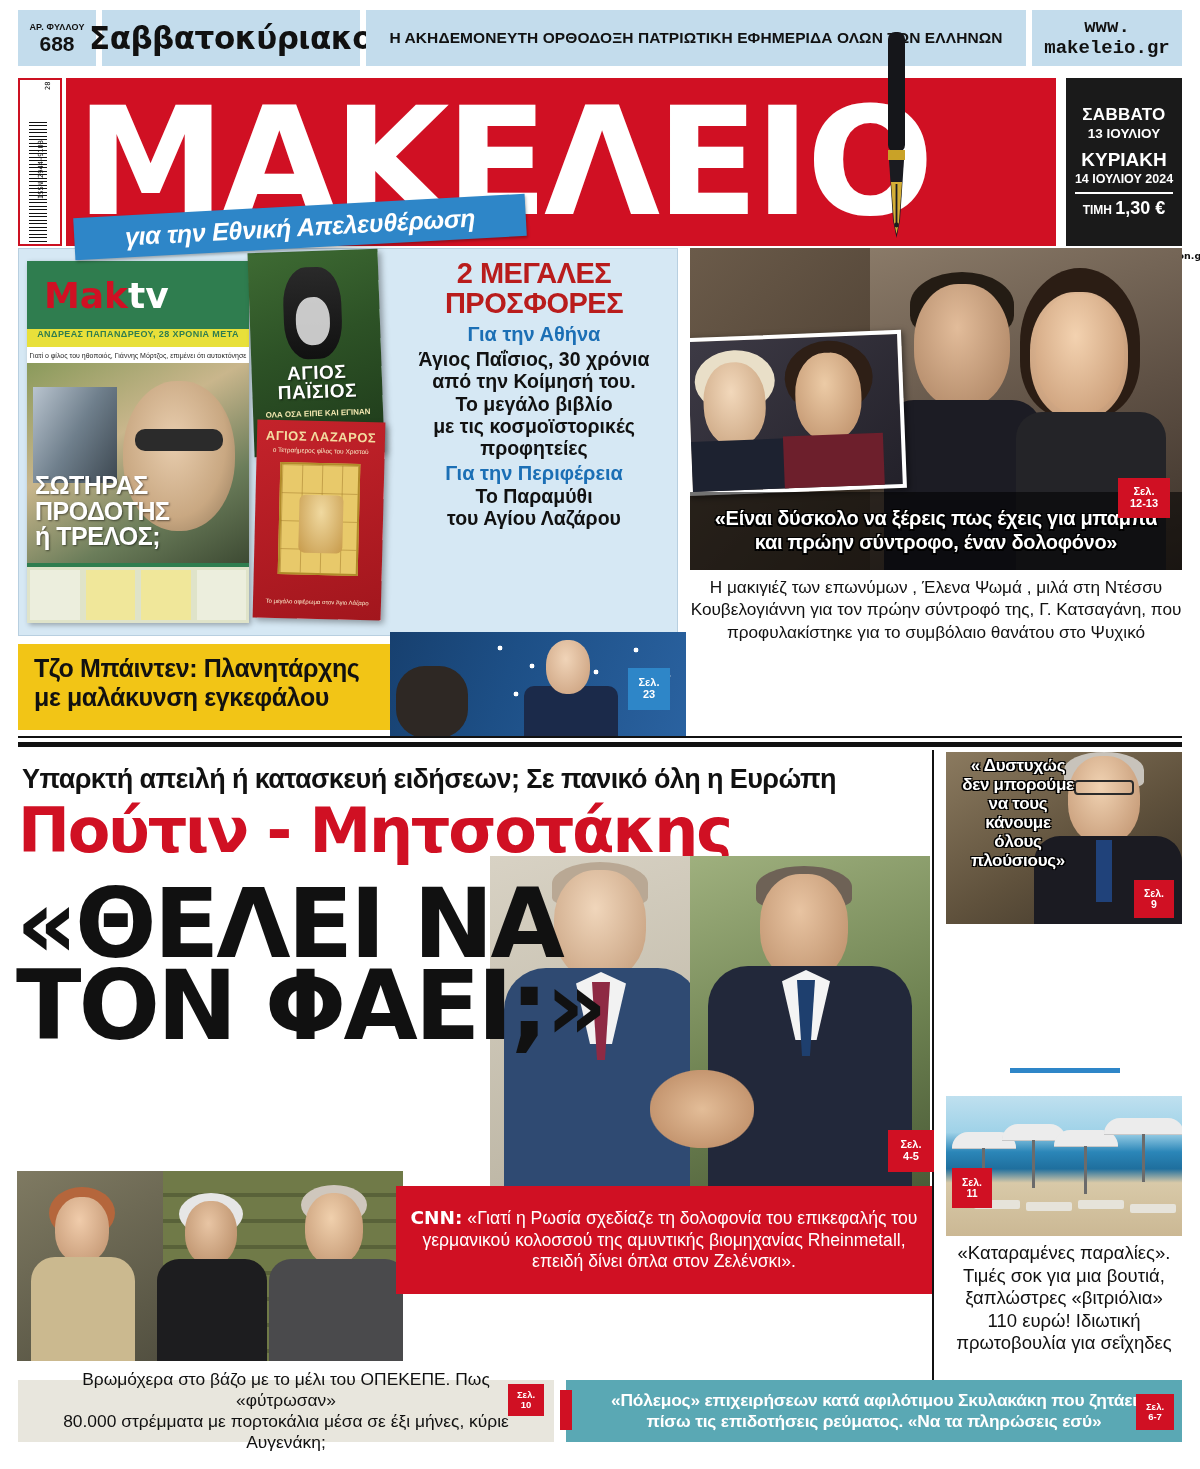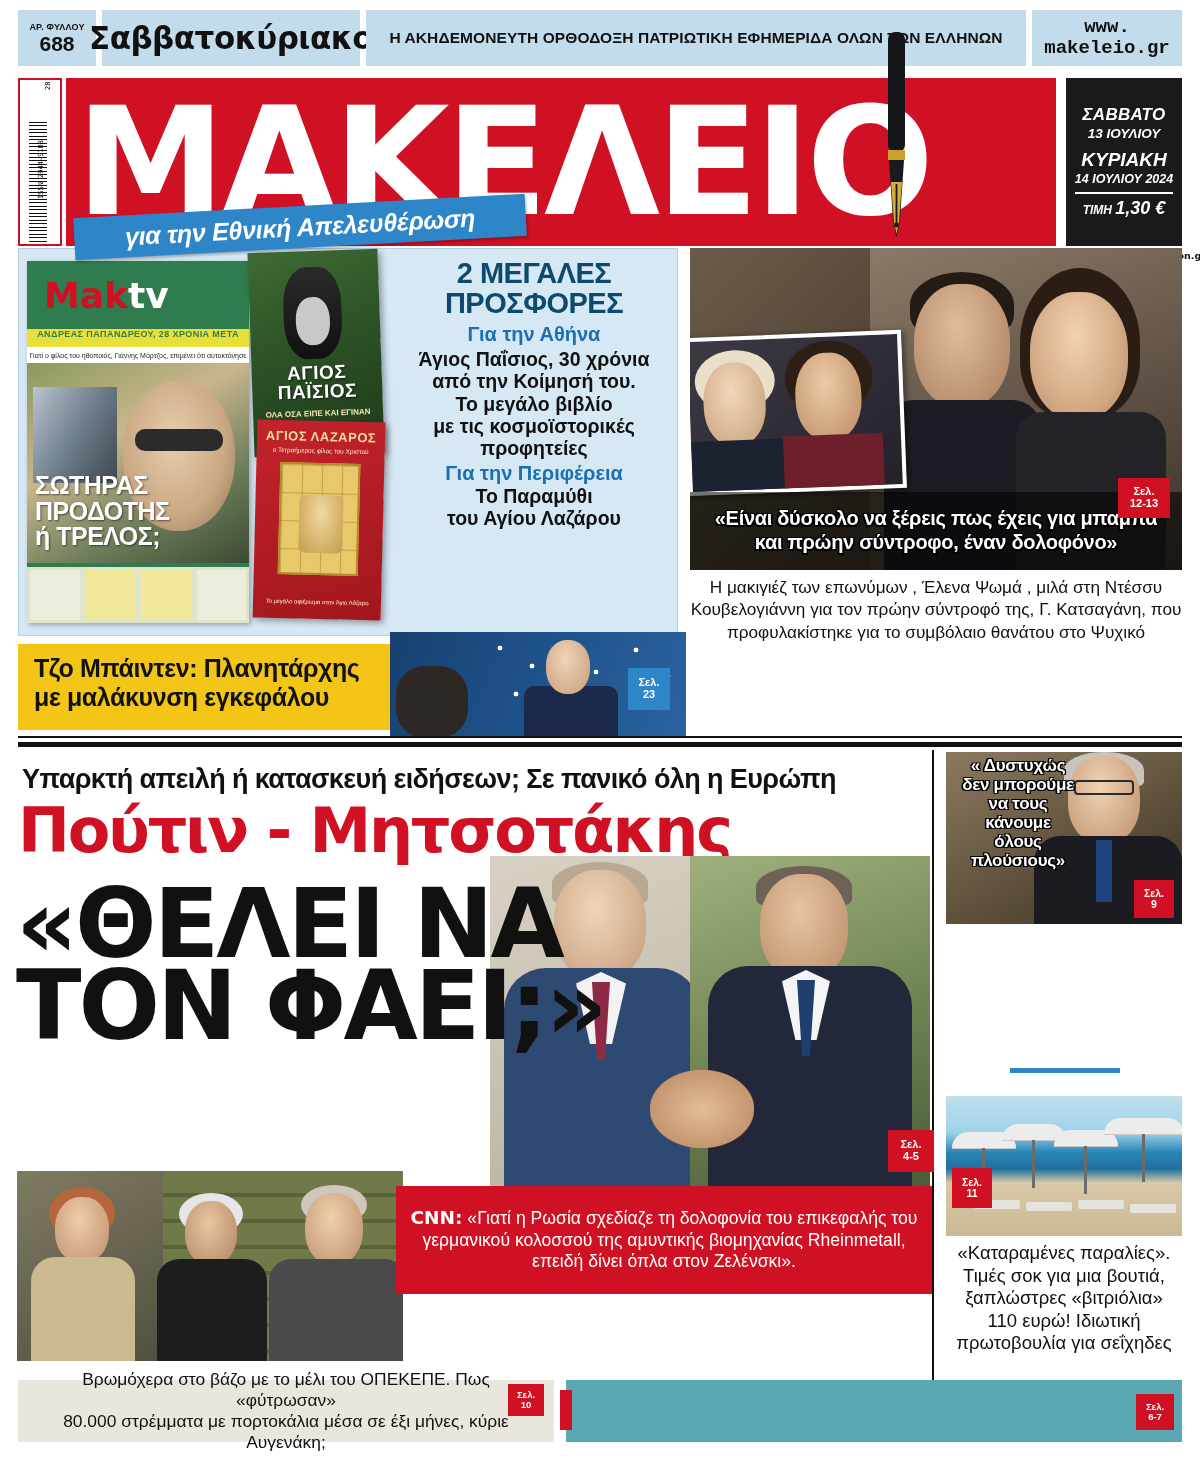--- a/index.html
+++ b/index.html
@@ -38,21 +38,21 @@
     font-size:7px;font-family:"DejaVu Sans Mono",monospace;color:#111;white-space:nowrap;}
   .bc-num{position:absolute;left:24px;top:10px;font-size:7px;font-family:"DejaVu Sans Mono",monospace;
     transform:rotate(-90deg);transform-origin:left top;}
   .mh-red{position:absolute;left:48px;top:0;width:990px;height:168px;background:#d01023;}
   .mh-word{position:absolute;left:10px;top:-6px;width:970px;height:180px;
     font-family:"DejaVu Sans",sans-serif;font-weight:bold;font-size:150px;color:#fff;
     letter-spacing:-4px;line-height:180px;white-space:nowrap;
     -webkit-text-stroke:0px;text-align:left;}
   .mh-pen{position:absolute;left:800px;top:-46px;width:60px;height:220px;pointer-events:none;}
   .mh-date{position:absolute;left:1048px;top:0;width:116px;height:168px;background:#1a1a1a;
-    display:flex;flex-direction:column;align-items:center;justify-content:center;color:#fff;font-style:italic;}
+    display:flex;flex-direction:column;align-items:center;justify-content:center;color:#fff;}
   .mh-date .d1{font-size:17px;font-weight:bold;letter-spacing:.3px;}
   .mh-date .d2{font-size:13.5px;font-weight:bold;margin-top:1px;}
   .mh-date .d3{font-size:19px;font-weight:bold;margin-top:8px;}
   .mh-date .d4{font-size:12.5px;font-weight:bold;margin-top:1px;}
   .mh-date hr{border:0;border-top:2px solid #fff;width:84%;margin:6px 0 4px;}
   .mh-date .d5{font-size:12px;font-weight:bold;}
   .mh-date .d5 b{font-size:18px;}
   .mh-site{position:absolute;left:1042px;top:172px;width:158px;font-size:9.5px;font-weight:bold;
     color:#111;text-align:center;font-family:"DejaVu Sans",sans-serif;}
 
@@ -117,21 +117,21 @@
     background-image:
       linear-gradient(to right,rgba(160,120,40,.5) 1px,transparent 1px),
       linear-gradient(to bottom,rgba(160,120,40,.5) 1px,transparent 1px);
     background-size:20px 28px;}
   .bk-red .icon .c{position:absolute;left:18px;top:30px;width:44px;height:58px;
     background:radial-gradient(ellipse at 50% 30%,#f0d9a0,#c79a4a);border-radius:6px;}
   .bk-red .f{position:absolute;left:0;bottom:14px;width:128px;text-align:center;color:#fbeccb;
     font-size:6px;}
 
   .offers{position:absolute;left:378px;top:10px;width:274px;text-align:center;}
-  .off-t{font-size:29px;font-weight:bold;color:#0c4a6e;line-height:1.02;letter-spacing:-.5px;}
+  .off-t{font-size:29px;font-weight:bold;color:#b91c1c;line-height:1.02;letter-spacing:-.5px;}
   .off-sub{font-size:20px;font-weight:bold;color:#1b6fb5;margin-top:5px;}
   .off-body{font-size:19.5px;font-weight:bold;color:#111;line-height:1.14;margin-top:2px;}
   .off-sub2{font-size:20px;font-weight:bold;color:#1b6fb5;margin-top:3px;}
   .off-body2{font-size:19.5px;font-weight:bold;color:#111;line-height:1.14;}
 
   
   .biden{position:absolute;left:18px;top:644px;width:660px;height:86px;background:#f2c516;}
   .biden .txt{position:absolute;left:16px;top:10px;width:386px;font-size:25px;font-weight:bold;
     color:#111;line-height:1.14;letter-spacing:-.4px;}
   .biden .img{position:absolute;left:372px;top:-12px;width:296px;height:104px;
@@ -580,19 +580,21 @@
   <div class="bl">
     <div class="t" style="white-space:pre-line;"><span>Βρωμόχερα στο βάζο με το μέλι του ΟΠΕΚΕΠΕ. Πως «φύτρωσαν»
 80.000 στρέμματα με πορτοκάλια μέσα σε έξι μήνες, κύριε Αυγενάκη;</span></div>
     <div class="sel">
       <span>Σελ.</span>
       <span>10</span>
     </div>
   </div>
   <div class="br">
     <div class="selL"></div>
+    <div class="t" style="white-space:pre-line;"><span>«Πόλεμος» επιχειρήσεων κατά αφιλότιμου Σκυλακάκη που ζητάει
+πίσω τις επιδοτήσεις ρεύματος. «Να τα πληρώσεις εσύ»</span></div>
     <div class="sel">
       <span>Σελ.</span>
       <span>6-7</span>
     </div>
   </div>
 
 </div>
 
 </body></html>

